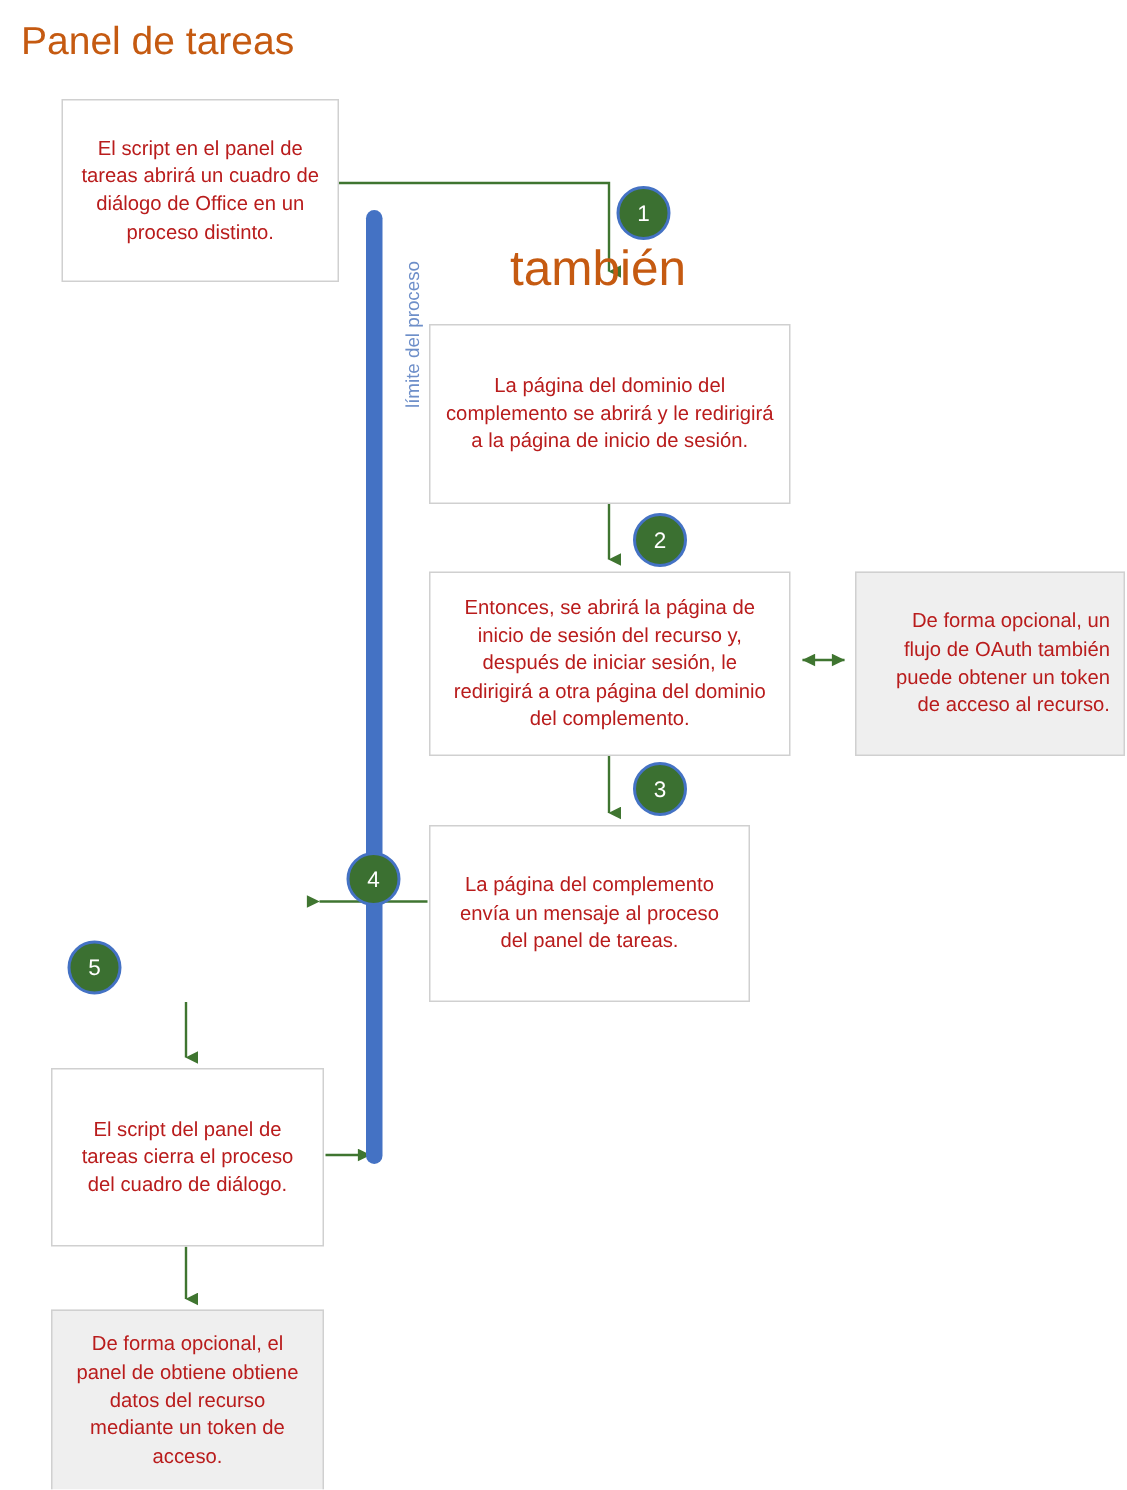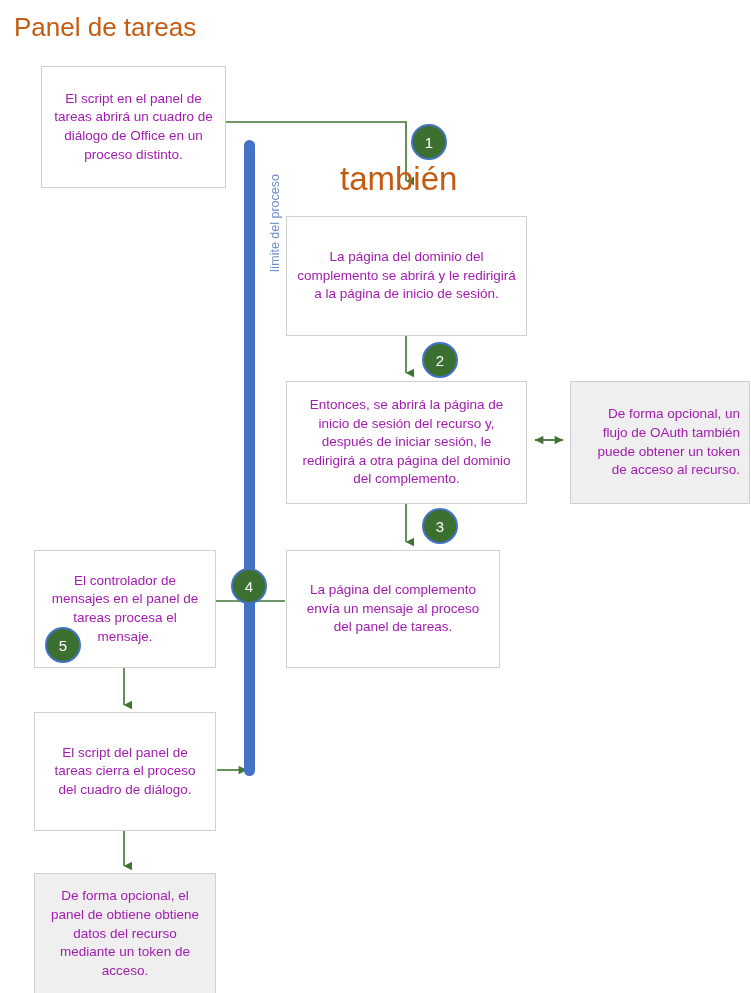--- a/index.html
+++ b/index.html
@@ -46,21 +46,21 @@
   }
   .box {
     position: absolute;
     box-sizing: border-box;
     border: 1px solid #D0D0D0;
     background: #ffffff;
     display: flex;
     align-items: center;
     justify-content: center;
     text-align: center;
-    color: #a21caf;
+    color: #b91c1c;
     font-size: 13.5px;
     line-height: 1.38;
     padding: 12px 9px;
     font-family: "Liberation Sans", sans-serif;
   }
   .box.shaded {
     background: #EFEFEF;
   }
   .box span {
     display: block;
@@ -158,23 +158,20 @@
   </div>
 
   <div class="box shaded" style="left:570px; top:381px; width:180px; height:123px;text-align:right;">
     <span>De forma opcional, un flujo de OAuth también puede obtener un token de acceso al recurso.</span>
   </div>
 
   <div class="box" style="left:286px; top:550px; width:214px; height:118px;">
     <span>La página del complemento envía un mensaje al proceso del panel de tareas.</span>
   </div>
 
-  <div class="box" style="left:34px; top:550px; width:182px; height:118px;">
-    <span>El controlador de mensajes en el panel de tareas procesa el mensaje.</span>
-  </div>
 
   <div class="box" style="left:34px; top:712px; width:182px; height:119px;">
     <span>El script del panel de tareas cierra el proceso del cuadro de diálogo.</span>
   </div>
 
   <div class="box shaded" style="left:34px; top:873px; width:182px; height:122px;">
     <span>De forma opcional, el panel de obtiene obtiene datos del recurso mediante un token de acceso.</span>
   </div>
 
   <div class="badge" style="left:411px; top:124px;">

